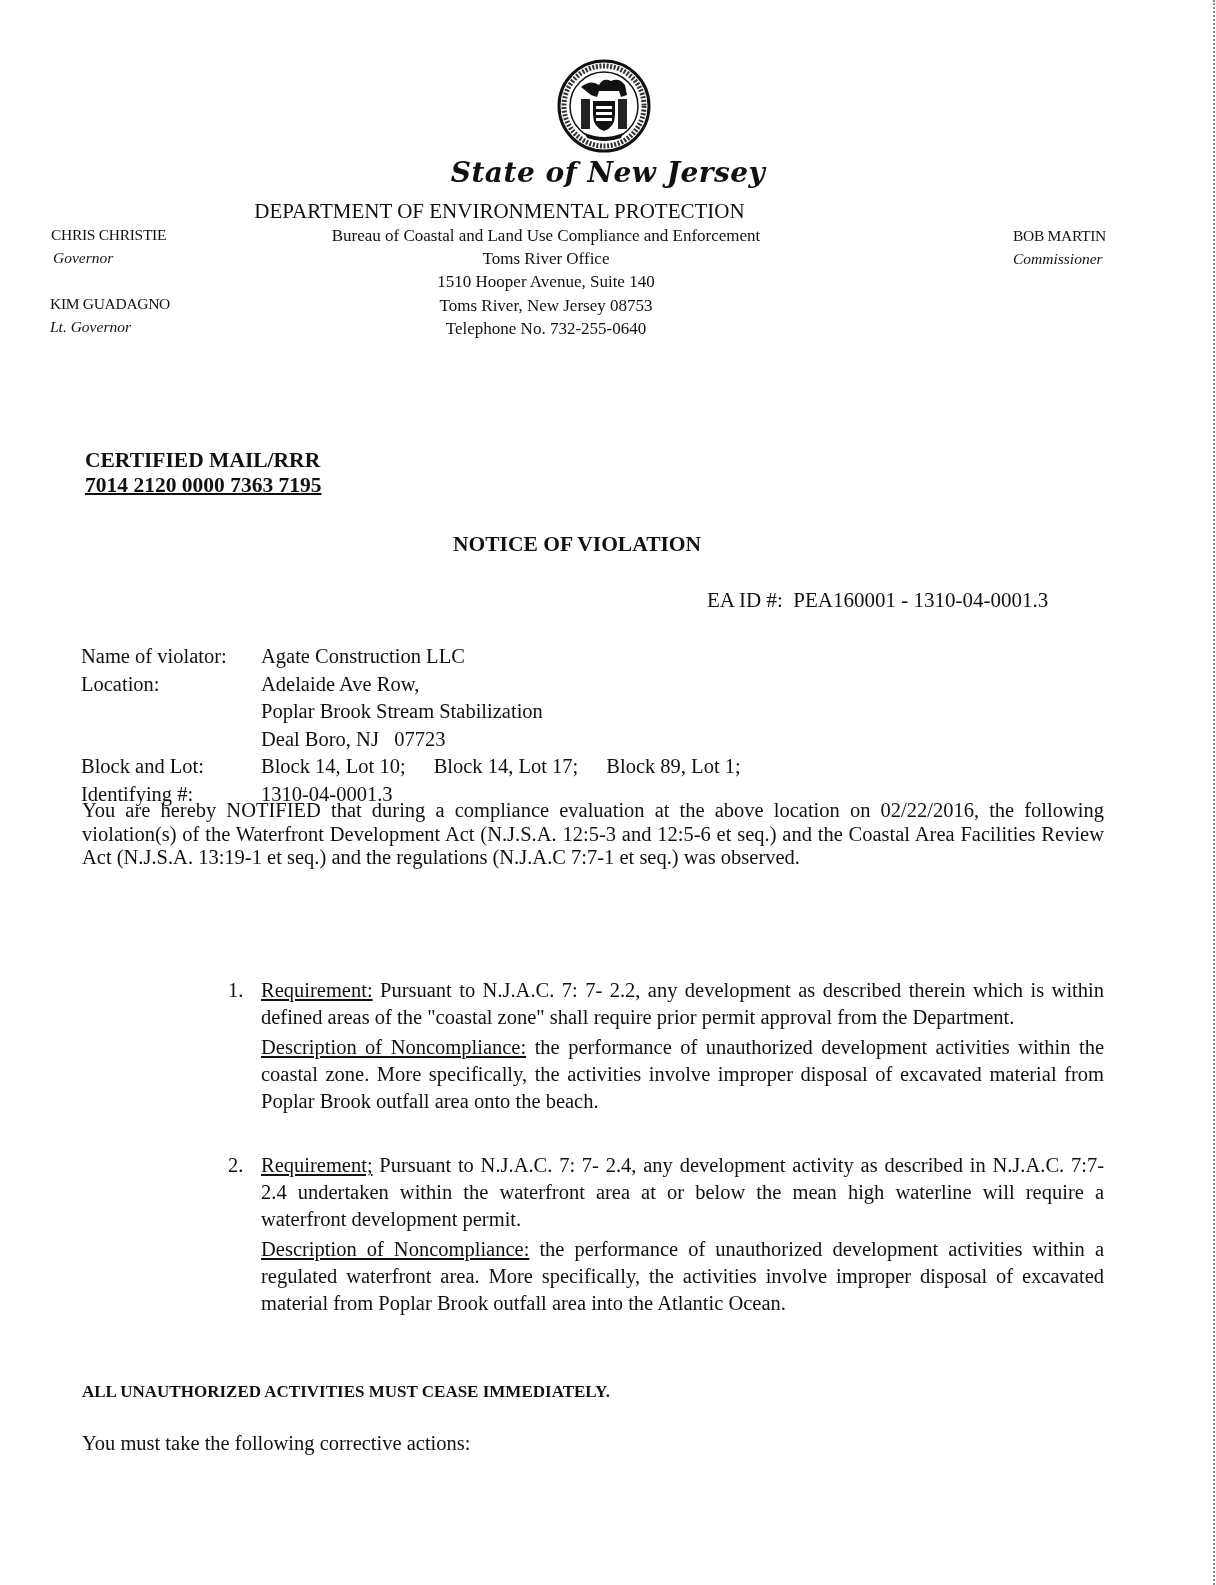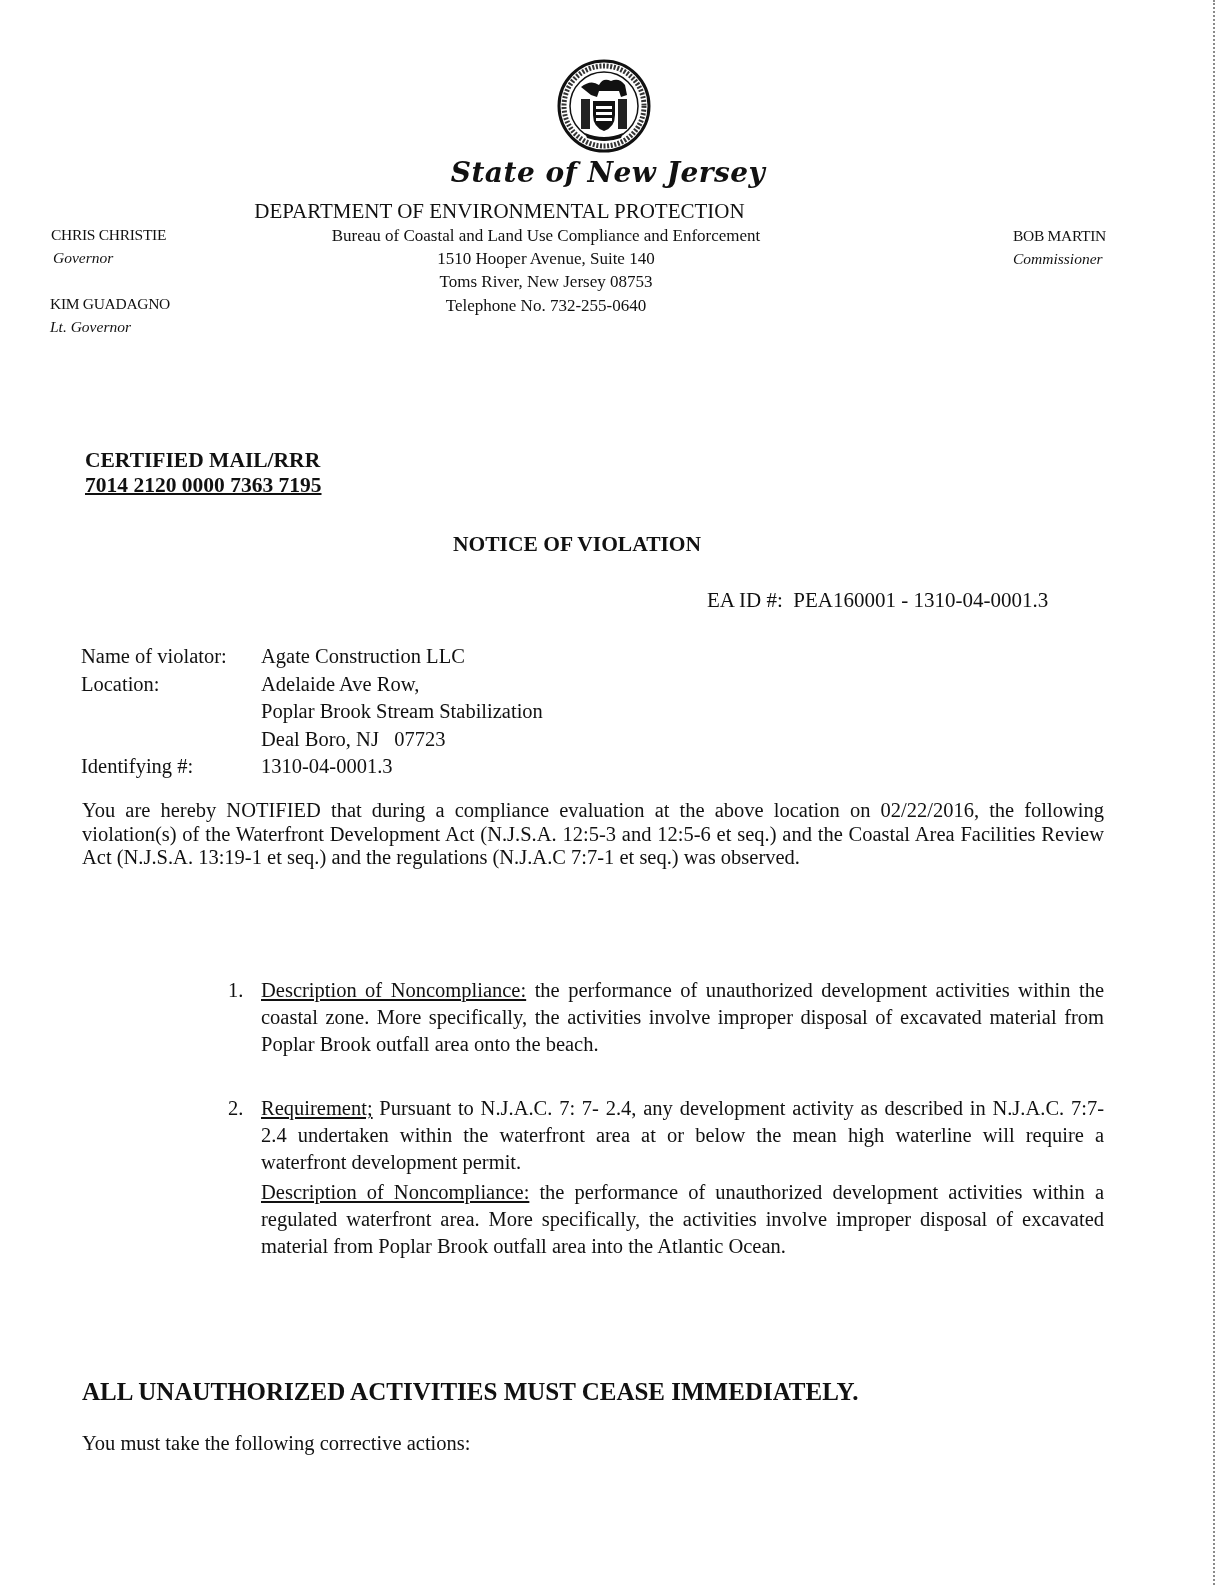--- a/index.html
+++ b/index.html
@@ -139,21 +139,21 @@
       position: absolute;
       left: 0; top: 0;
     }
     .item p { margin: 0; }
     .item p + p { margin-top: 3px; }
     .u { text-decoration: underline; }
 
     .cease {
       left: 82px; top: 1379px;
       font-weight: bold;
-      font-size: 25px;
+      font-size: 17px;
       line-height: 25px;
       white-space: nowrap;
     }
     .corrective {
       left: 82px; top: 1431px;
       font-size: 20.5px;
       line-height: 25px;
       white-space: nowrap;
     }
   </style>
@@ -175,20 +175,21 @@
     <rect x="39" y="53" width="16" height="3" fill="#fff"></rect>
     <rect x="39" y="59" width="16" height="3" fill="#fff"></rect>
     <path d="M28 74 q19 8 38 0 l-2 5 q-17 6 -34 0 z" fill="#111"></path>
   </svg>
 </div>
 
 <div class="abs state-title">State of New Jersey</div>
 <div class="abs dept-name">DEPARTMENT OF ENVIRONMENTAL PROTECTION</div>
 <div class="abs address-block">
   <div>Bureau of Coastal and Land Use Compliance and Enforcement</div>
+  <div>Toms River Office</div>
   <div>1510 Hooper Avenue, Suite 140</div>
   <div>Toms River, New Jersey 08753</div>
   <div>Telephone No. 732-255-0640</div>
 </div>
 
 <div class="abs official gov">
   <div class="name">CHRIS CHRISTIE</div>
   <div class="title" style="padding-left:2px;">Governor</div>
 </div>
 <div class="abs official ltgov">
@@ -222,31 +223,38 @@
   </tr>
   <tr>
     <td class="label"></td>
     <td>Poplar Brook Stream Stabilization</td>
   </tr>
   <tr>
     <td class="label"></td>
     <td style="white-space:pre;">Deal Boro, NJ   07723</td>
   </tr>
   <tr>
+    <td class="label">Block and Lot:</td>
+    <td class="lots">
+      <span>Block 14, Lot 10;</span><span>Block 14, Lot 17;</span><span>Block 89, Lot 1;</span>
+    </td>
+  </tr>
+  <tr>
     <td class="label">Identifying #:</td>
     <td>1310-04-0001.3</td>
   </tr>
 </tbody>
   </table>
 
 <p class="abs intro">You are hereby NOTIFIED that during a compliance evaluation at the above location on 02/22/2016, the following violation(s) of the Waterfront Development Act (N.J.S.A. 12:5-3 and 12:5-6 et seq.) and the Coastal Area Facilities Review Act (N.J.S.A. 13:19-1 et seq.) and the regulations (N.J.A.C 7:7-1 et seq.) was observed.</p>
 
 <ol class="abs items">
   <li class="item">
     <span class="num">1.</span>
+    <p><span class="u">Requirement:</span><span> Pursuant to N.J.A.C. 7: 7- 2.2, any development as described therein which is within defined areas of the "coastal zone" shall require prior permit approval from the Department.</span></p>
     <p><span class="u">Description of Noncompliance:</span><span> the performance of unauthorized development activities within the coastal zone.  More specifically, the activities involve improper disposal of excavated material from Poplar Brook outfall area onto the beach.</span></p>
   </li>
   <li class="item">
     <span class="num">2.</span>
     <p><span class="u">Requirement;</span><span> Pursuant to N.J.A.C. 7: 7- 2.4, any development activity as described in N.J.A.C. 7:7-2.4 undertaken within the waterfront area at or below the mean high waterline will require a waterfront development permit.</span></p>
     <p><span class="u">Description of Noncompliance:</span><span> the performance of unauthorized development activities within a regulated waterfront area.  More specifically, the activities involve improper disposal of excavated material from Poplar Brook outfall area into the Atlantic Ocean.</span></p>
   </li>
 </ol>
 
 <div class="abs cease">ALL UNAUTHORIZED ACTIVITIES MUST CEASE IMMEDIATELY.</div>

